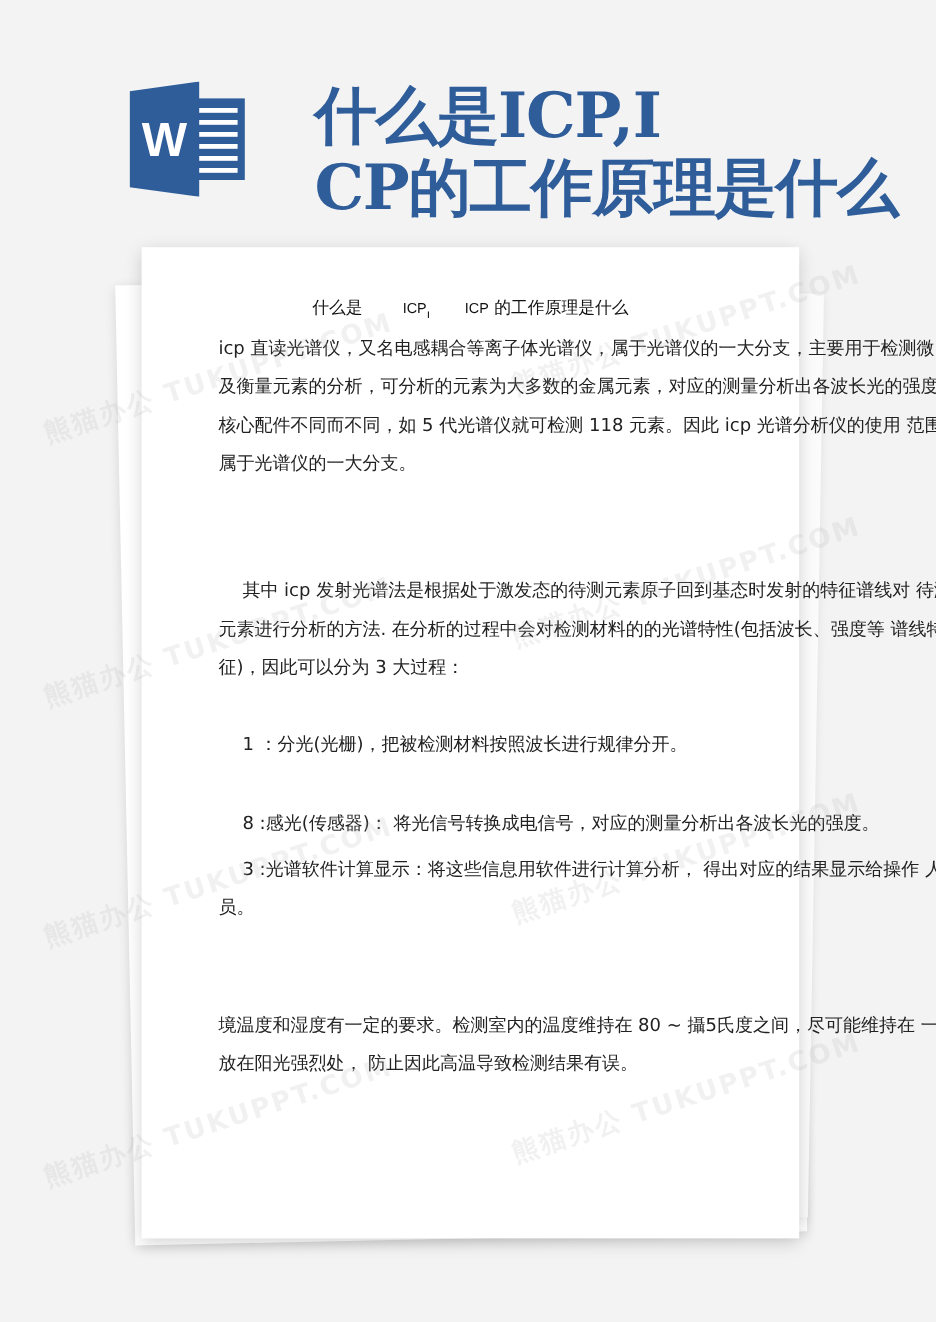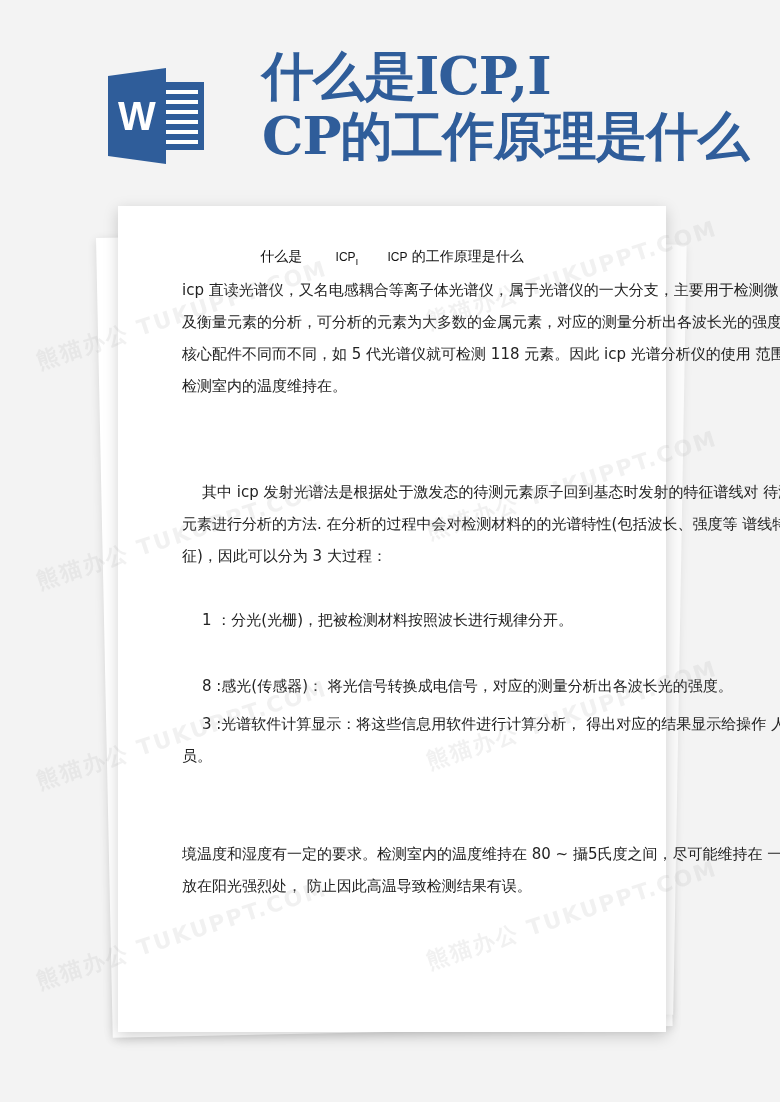--- a/index.html
+++ b/index.html
@@ -4,21 +4,21 @@
 <style>
   html, body { margin:0; padding:0; }
   body {
     width:780px; height:1102px; overflow:hidden; position:relative;
     background:#f3f3f3;
     font-family:"DejaVu Sans", "Liberation Sans", sans-serif;
   }
   .header { position:absolute; left:0; top:0; width:780px; height:200px; }
   .word-icon { position:absolute; left:108px; top:68px; width:100px; height:96px; }
   .big-title {
-    position:absolute; left:262px; top:46px; width:500px;
+    position:absolute; left:262px; top:67px; width:500px;
     font-family:"DejaVu Serif", "Liberation Serif", serif;
     font-weight:bold; color:#2f5d9a;
     font-size:52px; line-height:60px; letter-spacing:-1px;
   }
   .big-title .l { display:block; white-space:nowrap; }
 
   .paper-back {
     position:absolute; left:96px; top:238px; width:560px; height:800px;
     background:#fff; transform:rotate(-1.2deg); transform-origin:left top;
     box-shadow:0 2px 10px rgba(0,0,0,0.12);
@@ -76,21 +76,21 @@
 
 <div class="paper">
   <div class="doc-title">
     <span>什么是 </span><b>ICP</b><span style="font-size:10px;vertical-align:-4px">ı</span><b>ICP</b><span> 的工作原理是什么</span>
   </div>
 
   <div class="para" style="top:68px">
     <span class="ln">icp 直读光谱仪，又名电感耦合等离子体光谱仪，属于光谱仪的一大分支，主要用于检测微  量</span>
     <span class="ln">及衡量元素的分析，可分析的元素为大多数的金属元素，对应的测量分析出各波长光的强度  用的</span>
     <span class="ln">核心配件不同而不同，如  5 代光谱仪就可检测  118 元素。因此  icp 光谱分析仪的使用  范围广</span>
-    <span class="ln">检测室内的温度维持在。</span>
+    <span class="ln">属于光谱仪的一大分支。</span>
   </div>
 
   <div class="para" style="top:270px">
     <span class="ln indent">其中  icp 发射光谱法是根据处于激发态的待测元素原子回到基态时发射的特征谱线对  待测</span>
     <span class="ln">元素进行分析的方法. 在分析的过程中会对检测材料的的光谱特性(包括波长、强度等  谱线特</span>
     <span class="ln">征)，因此可以分为  3 大过程：</span>
   </div>
 
   <div class="para" style="top:398px">
     <span class="ln indent">1  ：分光(光栅)，把被检测材料按照波长进行规律分开。</span>

